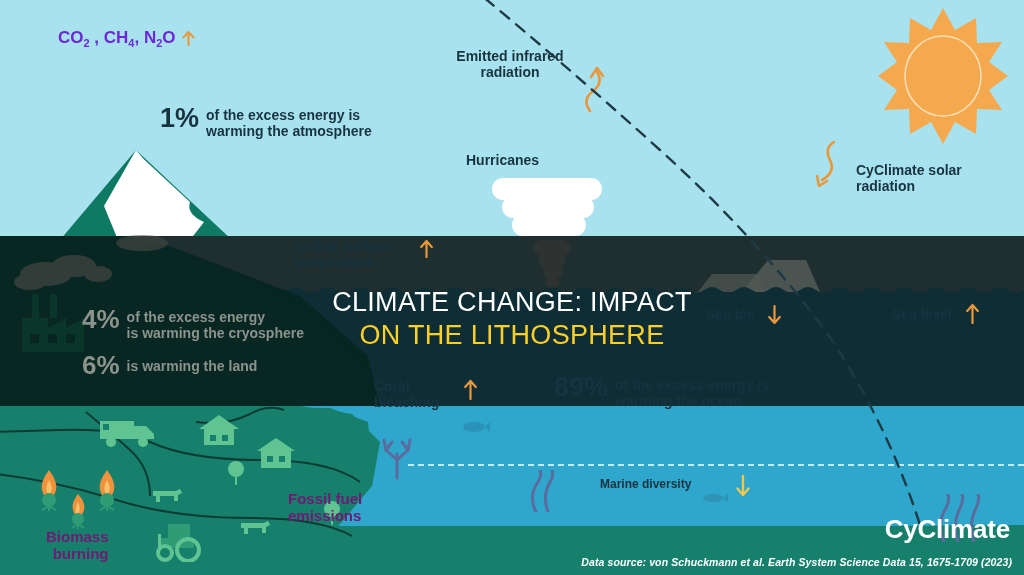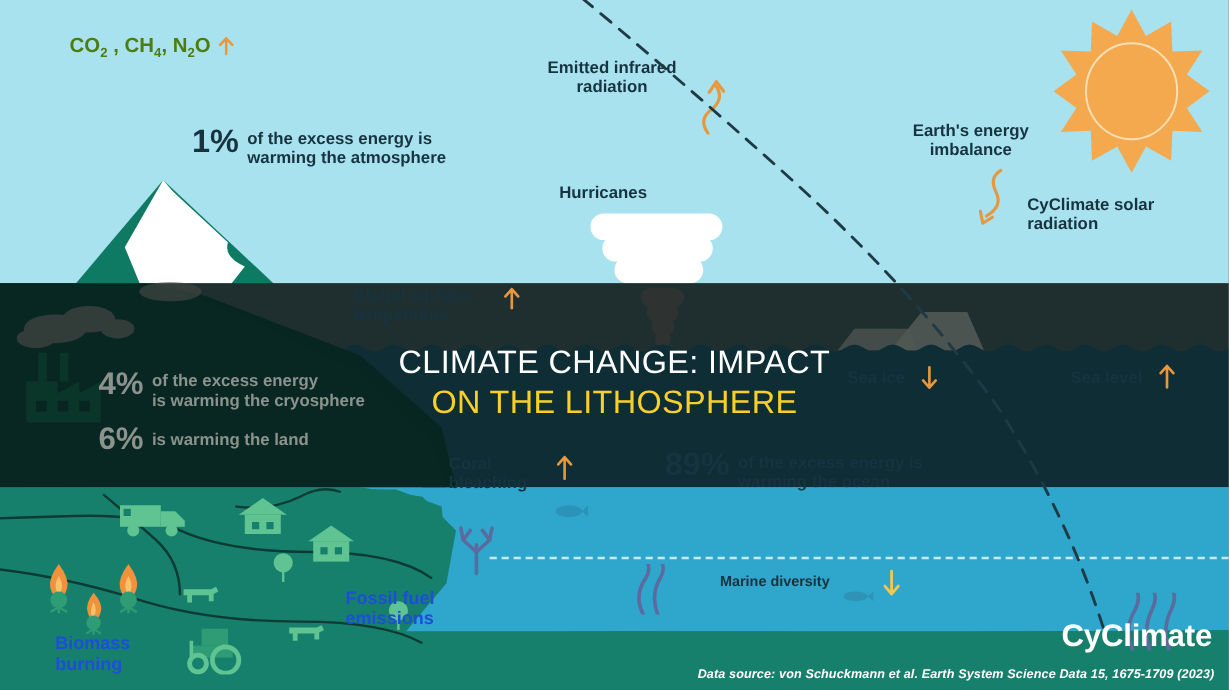--- a/index.html
+++ b/index.html
@@ -35,21 +35,21 @@
           background:rgba(8,22,22,0.55); pointer-events:none; }
 
   
   .title-wrap{ position:absolute; left:0; top:286px; width:1024px; text-align:center;
                line-height:1.22; letter-spacing:0.3px; }
   .title-l1{ font-size:27px; color:#ffffff; font-weight:400; display:block; }
   .title-l2{ font-size:27px; color:#f9cf2a; font-weight:400; display:block; }
 
   
   .lbl{ position:absolute; font-weight:700; line-height:1.16; color:#16333f; }
-  .lbl.white{ color:#1d4ed8; }
+  .lbl.white{ color:#701a75; }
 
   .stat{ position:absolute; display:flex; align-items:flex-start; gap:7px; }
   .stat .num{ font-size:27px; font-weight:700; line-height:1; }
   .stat .txt{ font-size:14px; font-weight:700; line-height:1.15; }
   .stat.dark .num, .stat.dark .txt{ color:#16333f; }
   .stat.grey .num{ color:#8b938c; font-size:26px; }
   .stat.grey .txt{ color:#8b938c; }
 
   .arrow{ display:inline-block; vertical-align:middle; }
 
@@ -62,21 +62,21 @@
   
   .source{ position:absolute; right:12px; bottom:7px; font-size:10.5px; color:#ffffff;
            font-style:italic; font-weight:700; letter-spacing:0.1px; white-space:nowrap; }
   .logo{ position:absolute; right:14px; bottom:30px; font-size:26px; font-weight:700;
          color:#ffffff; letter-spacing:-0.2px; }
 
   
   .thermo-dash{ position:absolute; left:408px; top:464px; width:616px; height:0;
      border-top:2px dashed #cfeef7; opacity:.95; }
 
-  .co2{ position:absolute; left:58px; top:28px; font-size:17px; font-weight:700; color:#4d7c0f; }
+  .co2{ position:absolute; left:58px; top:28px; font-size:17px; font-weight:700; color:#6d28d9; }
   .co2 sub{ font-size:11px; }
 </style>
 </head>
 <body>
 
 <div class="stage">
 
   <div class="sky"></div>
 
   <div class="mountain">
@@ -122,22 +122,20 @@
       <rect x="8" y="2" width="110" height="22" rx="11" fill="#ffffff"></rect>
       <rect x="18" y="20" width="92" height="22" rx="11" fill="#ffffff"></rect>
       <rect x="28" y="38" width="74" height="22" rx="11" fill="#ffffff"></rect>
       <rect x="42" y="54" width="46" height="20" rx="10" fill="#ffffff"></rect>
       <rect x="48" y="70" width="32" height="18" rx="9" fill="#ffffff"></rect>
       <rect x="52" y="84" width="24" height="16" rx="8" fill="#ffffff"></rect>
       <rect x="56" y="96" width="16" height="14" rx="7" fill="#ffffff"></rect>
     </svg>
   </div>
 
-  <div class="lbl" style="left:744px; top:100px; width:130px; text-align:center; font-size:14px; white-space:pre-line;">Earth's energy
-imbalance</div>
   <svg style="position:absolute; left:806px; top:140px;" width="36" height="56" viewBox="0 0 36 56">
     <path d="M28 2 Q18 8 24 20 Q30 32 16 40" stroke="#e8983c" stroke-width="2.6" fill="none" stroke-linecap="round"></path>
     <path d="M13 46 L11 36 M13 46 L21 41" stroke="#e8983c" stroke-width="2.6" fill="none" stroke-linecap="round"></path>
   </svg>
 
   <div class="lbl" style="left:856px; top:162px; width:140px; font-size:14px; white-space:pre-line;">CyClimate solar
 radiation</div>
 
   <div class="midband"></div>
 
@@ -383,21 +381,21 @@
   </div>
   <div style="position:absolute; left:66px; top:492px;">
     <svg width="24" height="38" viewBox="0 0 24 38">
       <path d="M12 2 Q5 11 7 18 Q9 25 12 25 Q16 25 18 18 Q20 11 12 2 Z" fill="#f0913c"></path>
       <path d="M12 10 Q9 16 10 20 Q12 24 13 20 Q15 16 12 10 Z" fill="#f6c36a"></path>
       <circle cx="12" cy="27" r="6" fill="#2f9c75"></circle>
       <path d="M12 29 L12 37 M12 32 L6 36 M12 32 L18 36" stroke="#2f9c75" stroke-width="1.8" fill="none"></path>
     </svg>
   </div>
 
-  <div class="lbl white" style="left:46px; top:528px; font-size:15px; white-space:pre-line;">Biomass
+  <div class="lbl white" style="left:46px; top:528px; font-size:15px; white-space:pre-line;text-align:right;">Biomass
 burning</div>
   <div class="lbl white" style="left:288px; top:490px; font-size:15px; white-space:pre-line;">Fossil fuel
 emissions</div>
 
   <div class="lbl" style="left:600px; top:478px; font-size:12px;">Marine diversity</div>
   <svg style="position:absolute; left:734px; top:474px;" width="18" height="24" viewBox="0 0 18 24">
     <path d="M9 2 L9 21 M9 21 L3.4 14.4 M9 21 L14.6 14.4" stroke="#f2c94c" stroke-width="2.3" fill="none" stroke-linecap="round"></path>
   </svg>
 
   <svg class="dash-curve" viewBox="0 0 1024 575">

